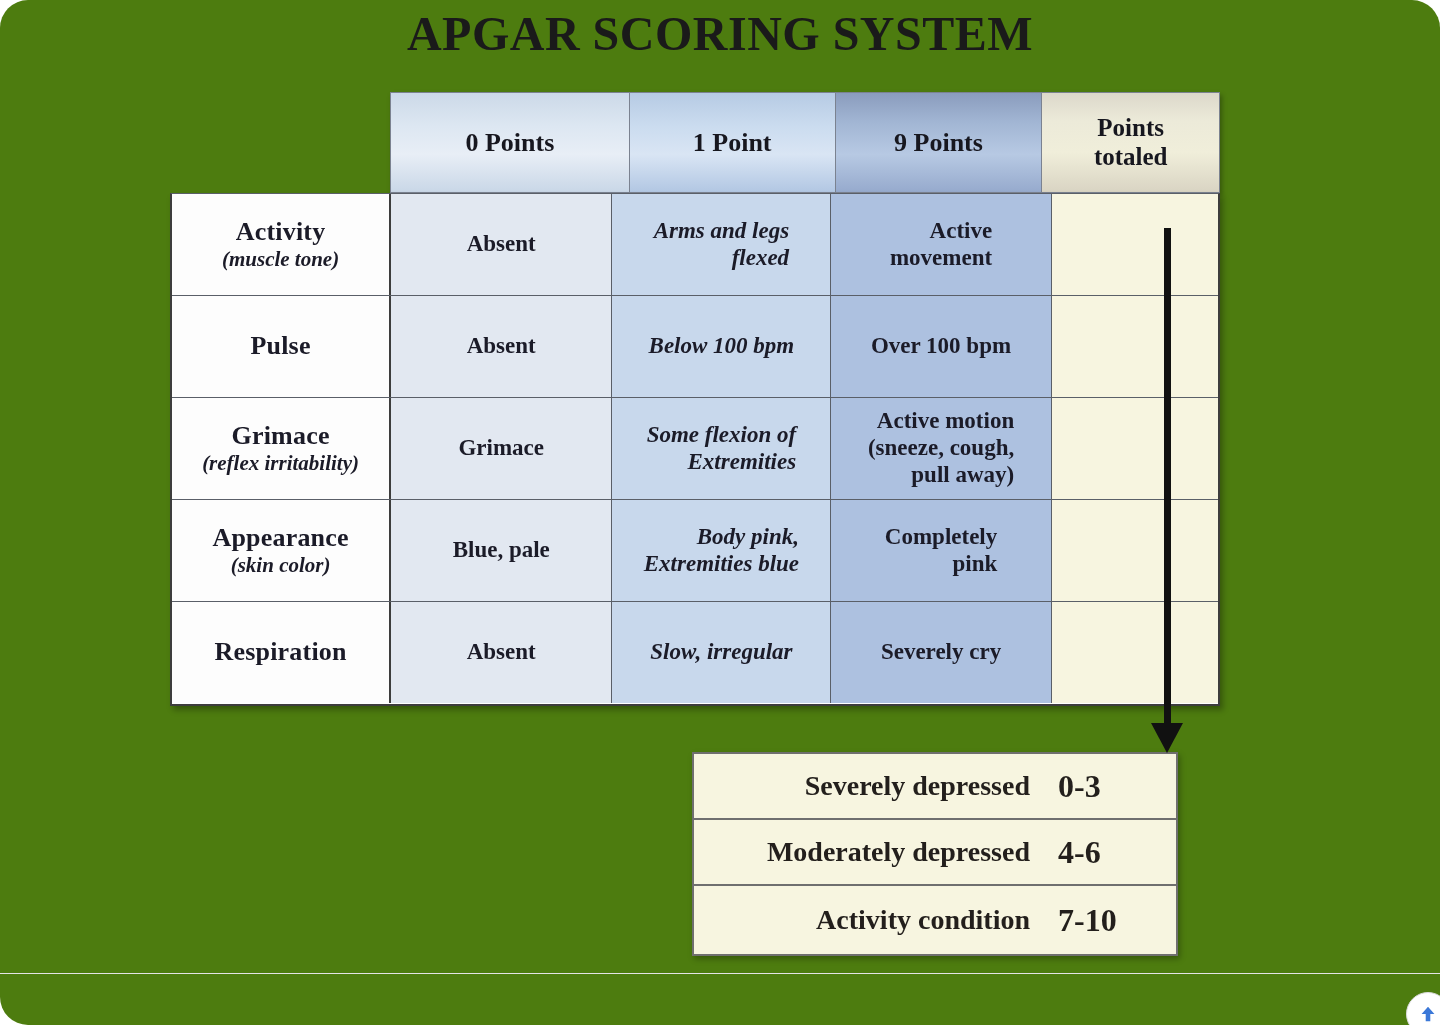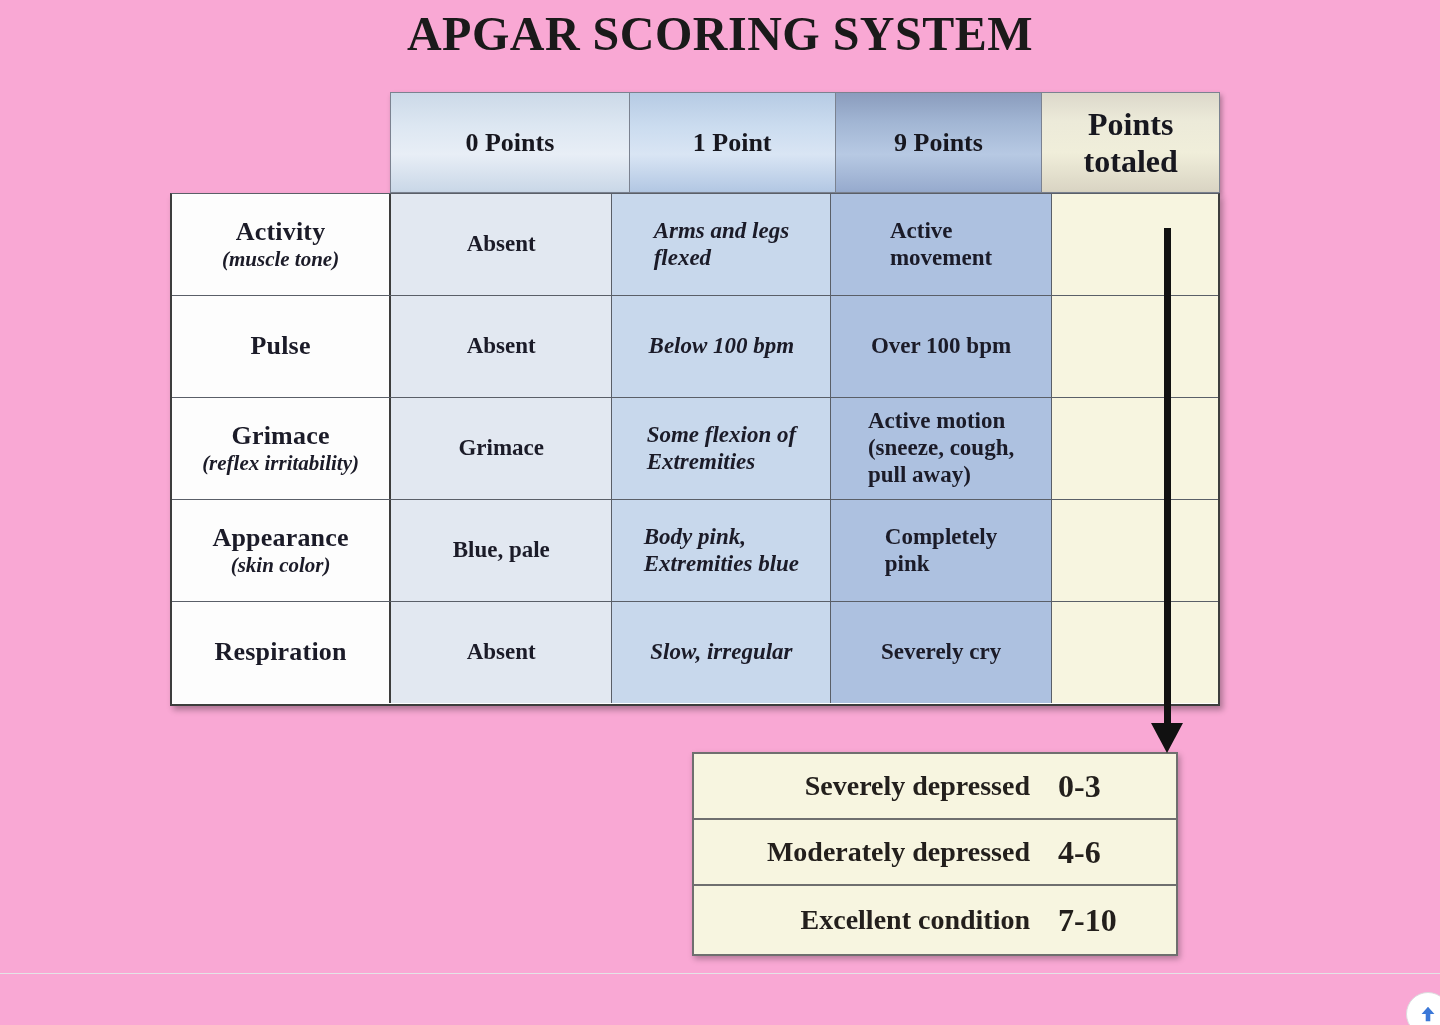--- a/index.html
+++ b/index.html
@@ -9,21 +9,22 @@
     height: 1025px;
     background: #ffffff;
     font-family: "Liberation Serif", serif;
     overflow: hidden;
   }
 
   #page {
     position: relative;
     width: 1440px;
     height: 1025px;
-    background: #f9a8d4;
+    background: #4d7c0f;
+    border-radius: 28px;
   }
 
   
   #title {
     position: absolute;
     left: 0;
     top: 6px;
     width: 1440px;
     text-align: center;
     font-family: "Liberation Serif", serif;
@@ -75,21 +76,21 @@
   }
   .hcell.h2 {
     width: 221px;
     margin-left: -1px;
     background: linear-gradient(180deg,#8a9cbd 0%,#a2b6d4 30%,#b7c9e3 62%,#96aacd 100%);
   }
   .hcell.h3 {
     width: 190px;
     margin-left: -1px;
     background: linear-gradient(180deg,#dcd8ca 0%,#ecead9 28%,#f0eeda 60%,#d9d4c3 100%);
-    font-size: 32px;
+    font-size: 25px;
   }
 
   
   #body-grid {
     position: absolute;
     left: 0px;
     top: 101px;
     width: 1050px;
     height: 513px;
     box-shadow: 3px 4px 6px rgba(0,0,0,0.30);
@@ -102,21 +103,21 @@
     width: 100%;
     height: 102px;
     border-bottom: 1px solid #5a5f68;
   }
   .row.last { border-bottom: none; height: 101px; }
 
   .cell {
     display: flex;
     align-items: center;
     justify-content: center;
-    text-align: left;
+    text-align: right;
     font-family: "Liberation Serif", serif;
     font-weight: bold;
     font-size: 23px;
     color: #1b1b28;
     line-height: 1.16;
     border-right: 1px solid #5a5f68;
     padding: 0 6px;
   }
   .cell.c-label {
     width: 220px;
@@ -384,21 +385,21 @@
   <div id="legend">
     <div class="lrow">
       <div class="lname">Severely depressed</div>
       <div class="lval">0-3</div>
     </div>
     <div class="lrow">
       <div class="lname">Moderately depressed</div>
       <div class="lval">4-6</div>
     </div>
     <div class="lrow last">
-      <div class="lname">Excellent condition</div>
+      <div class="lname">Activity condition</div>
       <div class="lval">7-10</div>
     </div>
   </div>
 
   <div id="watermark"></div>
   <div id="page-divider"></div>
 
   <div id="scroll-top">
     <svg width="22" height="22" viewBox="0 0 24 24">
       <path d="M12 4 L19 12 L14.5 12 L14.5 20 L9.5 20 L9.5 12 L5 12 Z" fill="#3b78d8"></path>

